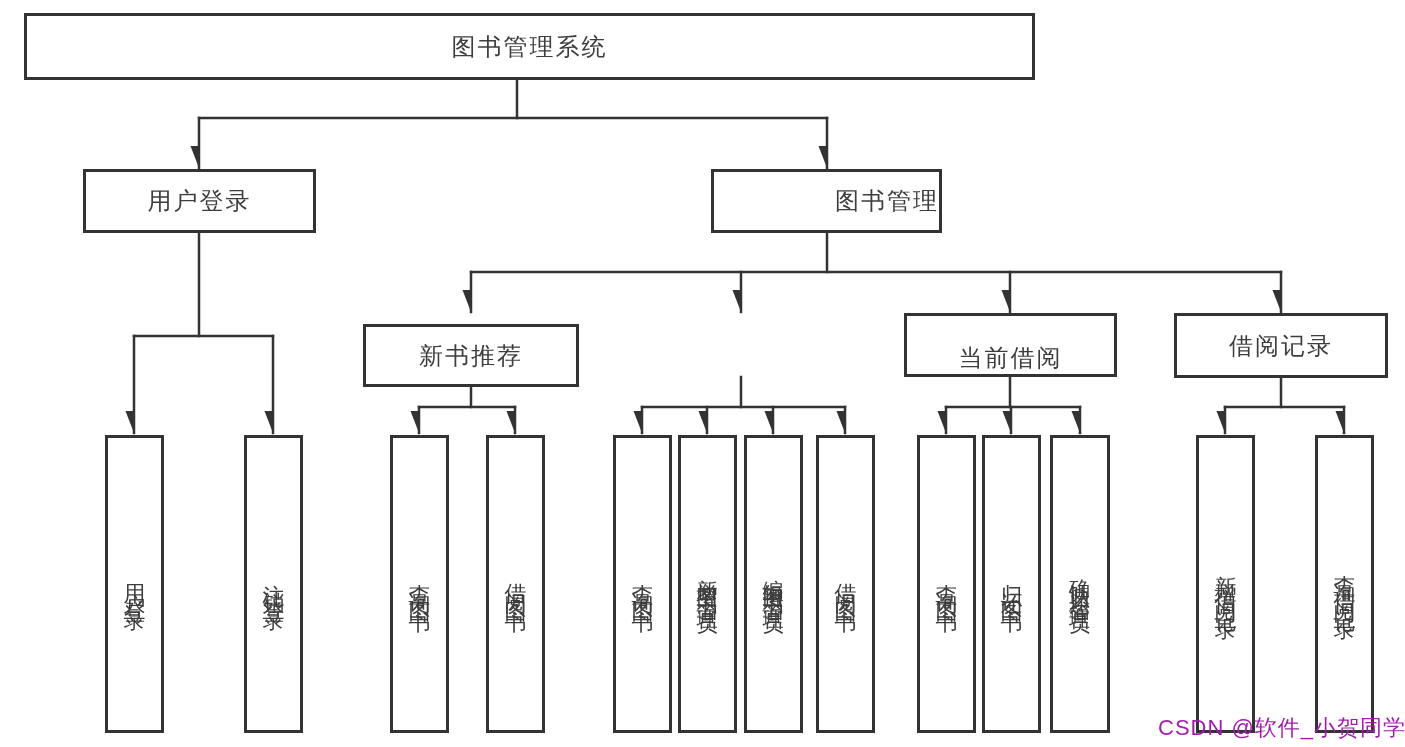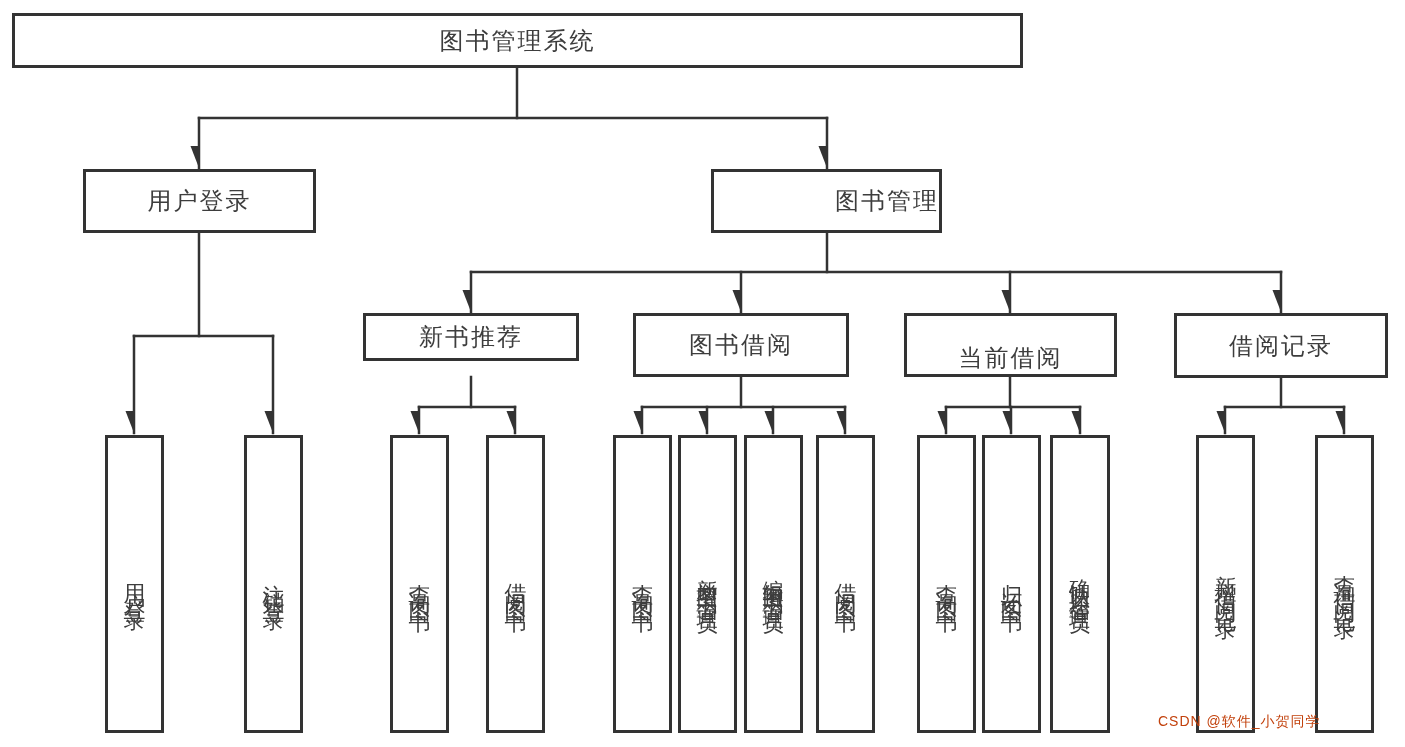--- a/index.html
+++ b/index.html
@@ -18,21 +18,21 @@
     position:absolute;top:435px;height:298px;width:59px;box-sizing:border-box;
     border:3px solid #333333;background:#ffffff;
     display:flex;align-items:center;justify-content:center;
   }
   .vlabel{
     writing-mode:vertical-lr;text-orientation:mixed;
     color:#3d3d3d;font-size:22px;letter-spacing:9px;font-weight:500;line-height:1;
   }
   .vlabel.long{font-size:21px;letter-spacing:5px;}
   #watermark{
-    position:absolute;left:1158px;top:713px;font-size:14px;color:#c2410c;
+    position:absolute;left:1158px;top:713px;font-size:22px;color:#a21caf;
     letter-spacing:1px;white-space:nowrap;z-index:5;
   }
 </style>
 </head>
 <body>
 
 <div id="stage">
 
   <svg id="wires" xmlns="http://www.w3.org/2000/svg">
     <defs>
@@ -75,36 +75,33 @@
     <line x1="946" y1="407" x2="946" y2="433" marker-end="url(#arrow)"></line>
     <line x1="1011" y1="407" x2="1011" y2="433" marker-end="url(#arrow)"></line>
     <line x1="1080" y1="407" x2="1080" y2="433" marker-end="url(#arrow)"></line>
 
     <line x1="1281" y1="377" x2="1281" y2="407"></line>
     <line x1="1225" y1="407" x2="1344" y2="407"></line>
     <line x1="1225" y1="407" x2="1225" y2="433" marker-end="url(#arrow)"></line>
     <line x1="1344" y1="407" x2="1344" y2="433" marker-end="url(#arrow)"></line>
   </svg>
 
-  <div class="node" style="left:12px;top:13px;width:1011px;height:55px;">
+  <div class="node" style="left:24px;top:13px;width:1011px;height:67px;">
     <span>图书管理系统</span>
   </div>
 
   <div class="node" style="left:83px;top:169px;width:233px;height:64px;">
     <span>用户登录</span>
   </div>
   <div class="node" style="left:711px;top:169px;width:231px;height:64px;justify-content:flex-end;">
     <span>图书管理</span>
   </div>
 
-  <div class="node" style="left:363px;top:313px;width:216px;height:48px;">
+  <div class="node" style="left:363px;top:324px;width:216px;height:63px;">
     <span>新书推荐</span>
-  </div>
-  <div class="node" style="left:633px;top:313px;width:216px;height:64px;">
-    <span>图书借阅</span>
   </div>
   <div class="node" style="left:904px;top:313px;width:213px;height:64px;align-items:flex-end;">
     <span>当前借阅</span>
   </div>
   <div class="node" style="left:1174px;top:313px;width:214px;height:65px;">
     <span>借阅记录</span>
   </div>
 
   <div class="leaf" style="left:105px;">
     <span class="vlabel">用户登录</span>

